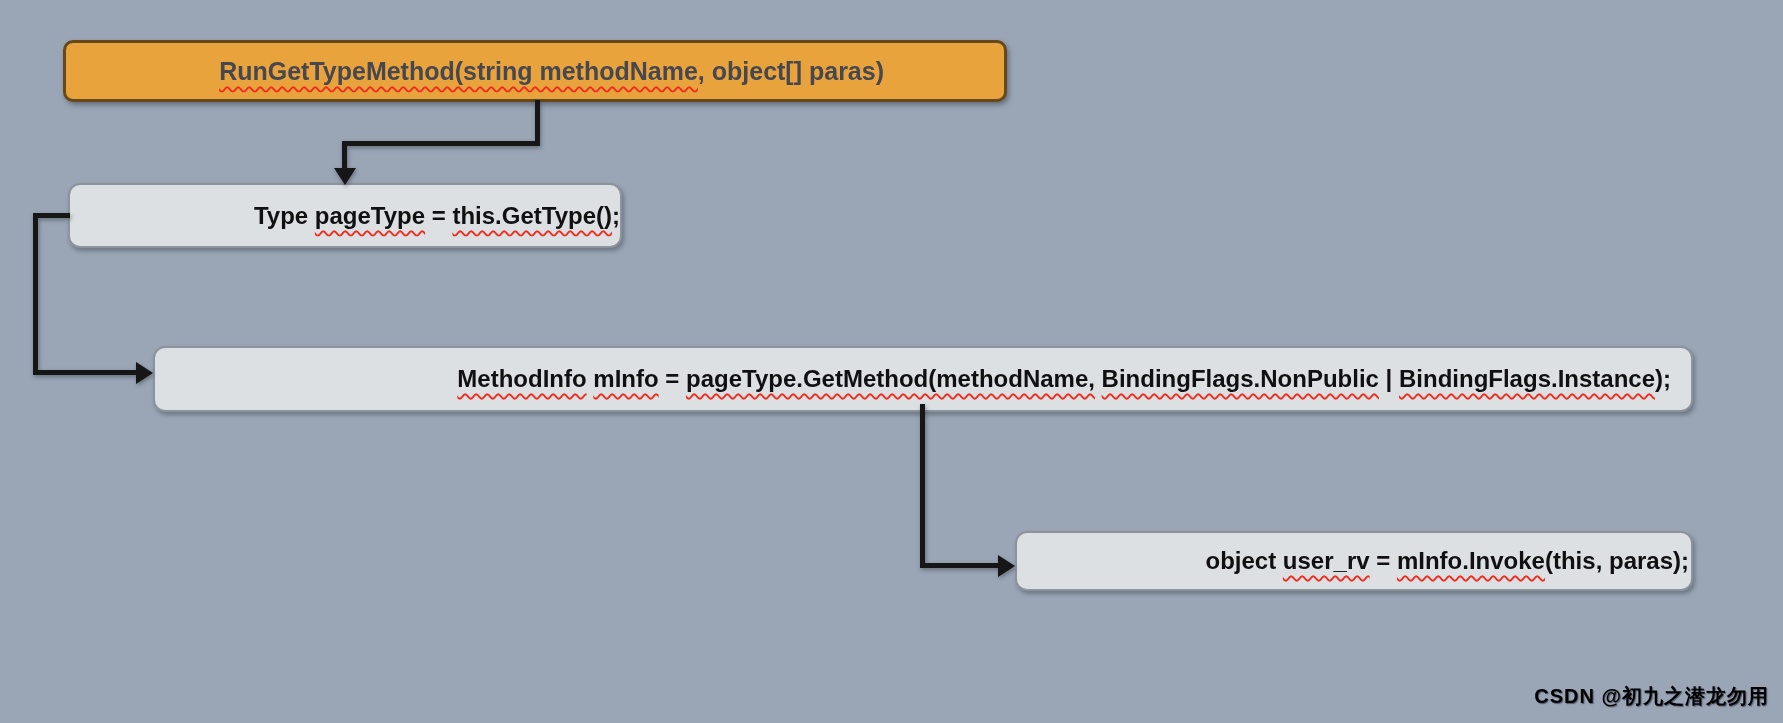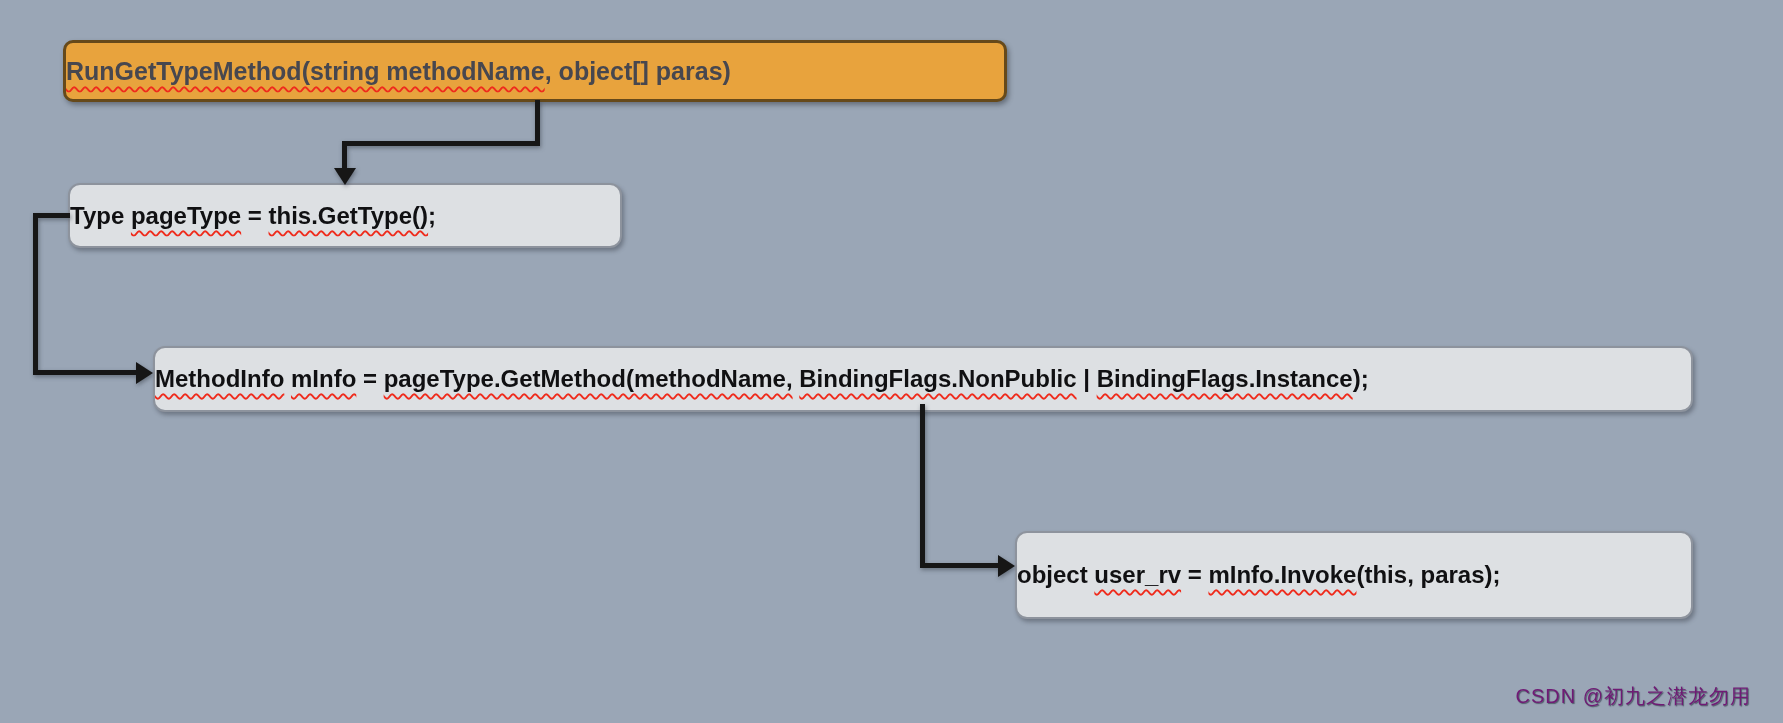--- a/index.html
+++ b/index.html
@@ -13,21 +13,21 @@
     height: 723px;
     background: #9aa6b6;
     overflow: hidden;
     font-family: "Liberation Sans", sans-serif;
   }
   .node {
     position: absolute;
     box-sizing: border-box;
     display: flex;
     align-items: center;
-    justify-content: flex-start;
+    justify-content: flex-end;
     white-space: nowrap;
     font-weight: bold;
     letter-spacing: 0px;
   }
   .node-orange {
     left: 63px; top: 40px; width: 944px; height: 62px;
     background: #e8a33d;
     border: 3px solid #66491a;
     border-radius: 10px;
     color: #47474f;
@@ -37,21 +37,21 @@
   }
   .node-gray {
     background: #dde0e3;
     border: 2px solid #8d939d;
     border-radius: 12px;
     color: #101012;
     box-shadow: 2px 3px 4px rgba(45,50,60,0.4);
   }
   .node-gettype   { left: 68px;   top: 183px; width: 554px;  height: 65px; font-size: 24px; }
   .node-getmethod { left: 153px;  top: 346px; width: 1540px; height: 66px; font-size: 24px; padding-right: 20px; }
-  .node-invoke    { left: 1015px; top: 531px; width: 678px;  height: 88px; font-size: 24px; padding-right: 17px; }
+  .node-invoke    { left: 1015px; top: 531px; width: 678px;  height: 60px; font-size: 24px; padding-right: 2px; }
 
   .squiggle {
     text-decoration-line: underline;
     text-decoration-style: wavy;
     text-decoration-color: #ef2b1c;
     text-decoration-thickness: 1.5px;
     text-underline-offset: 6px;
     text-decoration-skip-ink: none;
   }
 
@@ -74,25 +74,25 @@
   .c2-h2 { left: 33px; top: 370px; width: 103px; height: 5px; }
   .c2-a  { left: 136px; top: 362px; }
 
   
   .c3-v1 { left: 920px; top: 404px; width: 5px; height: 164px; }
   .c3-h1 { left: 920px; top: 563px; width: 79px; height: 5px; }
   .c3-a  { left: 998px; top: 555px; }
 
   .watermark {
     position: absolute;
-    right: 32px;
+    right: 14px;
     bottom: 13px;
     font-size: 20px;
-    font-weight: normal;
-    color: #701a75;
+    font-weight: bold;
+    color: #000000;
     text-shadow: 1px 1px 1px rgba(72,82,98,0.9);
     letter-spacing: 1px;
   }
 </style>
 </head>
 <body>
 
 <div class="canvas">
 
   <div class="node node-orange">

